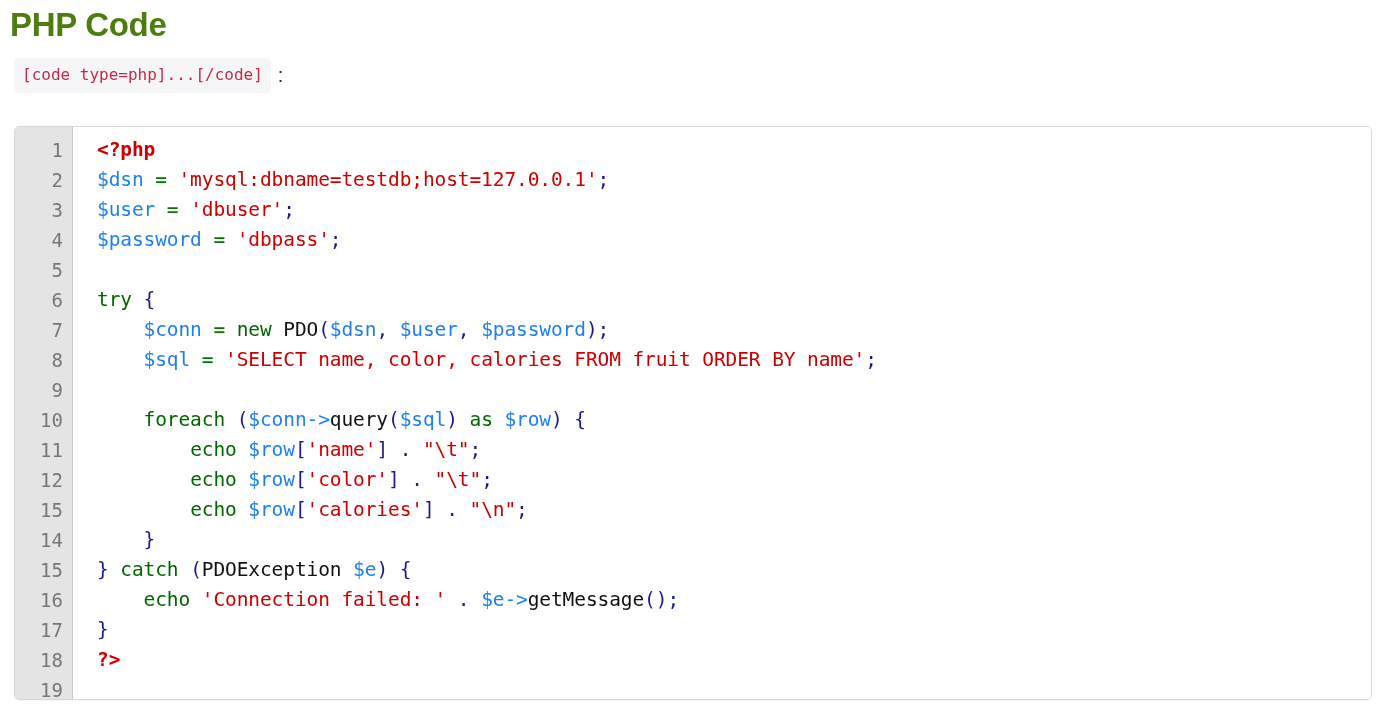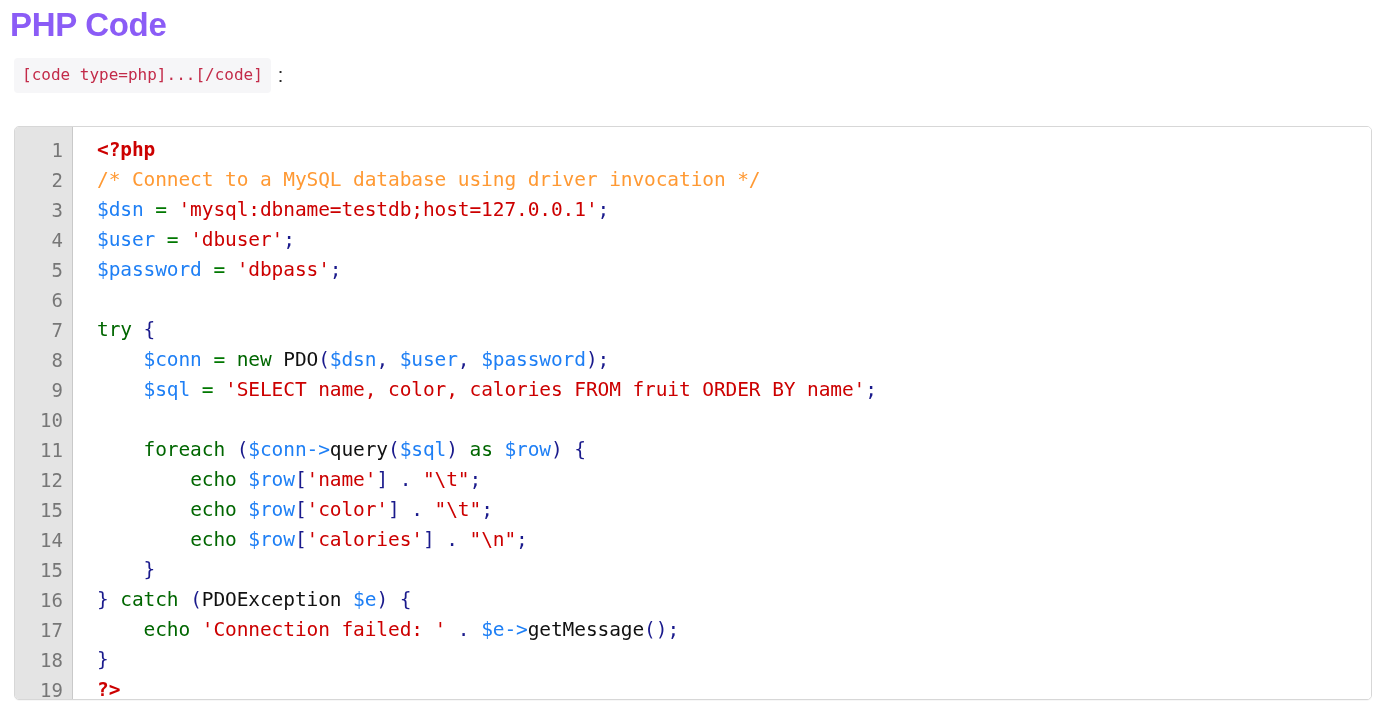--- a/index.html
+++ b/index.html
@@ -27,21 +27,21 @@
   .page-title {
     margin: 0;
     padding: 0;
     position: absolute;
     left: 10px;
     top: 4px;
     font-family: "Liberation Sans", sans-serif;
     font-size: 33px;
     line-height: 42px;
     font-weight: bold;
-    color: #8b5cf6;
+    color: #4d7c0f;
     letter-spacing: -0.3px;
   }
 
   
   .intro-line {
     position: absolute;
     left: 14px;
     top: 58px;
     height: 34px;
     display: flex;
@@ -165,21 +165,20 @@
         <span class="ln">15</span>
         <span class="ln">14</span>
         <span class="ln">15</span>
         <span class="ln">16</span>
         <span class="ln">17</span>
         <span class="ln">18</span>
         <span class="ln">19</span>
       </div>
     <div class="code-area">
         <span class="cl"><span class="t-tag">&lt;?php</span></span>
-        <span class="cl"><span class="t-comment">/* Connect to a MySQL database using driver invocation */</span></span>
         <span class="cl"><span class="t-var">$dsn</span><span class="t-plain"> </span><span class="t-op">=</span><span class="t-plain"> </span><span class="t-str">'mysql:dbname=testdb;host=127.0.0.1'</span><span class="t-punct">;</span></span>
         <span class="cl"><span class="t-var">$user</span><span class="t-plain"> </span><span class="t-op">=</span><span class="t-plain"> </span><span class="t-str">'dbuser'</span><span class="t-punct">;</span></span>
         <span class="cl"><span class="t-var">$password</span><span class="t-plain"> </span><span class="t-op">=</span><span class="t-plain"> </span><span class="t-str">'dbpass'</span><span class="t-punct">;</span></span>
         <span class="cl">&nbsp;</span>
         <span class="cl"><span class="t-kw">try</span><span class="t-plain"> </span><span class="t-punct">{</span></span>
         <span class="cl"><span class="t-plain">    </span><span class="t-var">$conn</span><span class="t-plain"> </span><span class="t-op">=</span><span class="t-plain"> </span><span class="t-kw">new</span><span class="t-plain"> </span><span class="t-plain">PDO</span><span class="t-punct">(</span><span class="t-var">$dsn</span><span class="t-punct">,</span><span class="t-plain"> </span><span class="t-var">$user</span><span class="t-punct">,</span><span class="t-plain"> </span><span class="t-var">$password</span><span class="t-punct">)</span><span class="t-punct">;</span></span>
         <span class="cl"><span class="t-plain">    </span><span class="t-var">$sql</span><span class="t-plain"> </span><span class="t-op">=</span><span class="t-plain"> </span><span class="t-str">'SELECT name, color, calories FROM fruit ORDER BY name'</span><span class="t-punct">;</span></span>
         <span class="cl">&nbsp;</span>
         <span class="cl"><span class="t-plain">    </span><span class="t-kw">foreach</span><span class="t-plain"> </span><span class="t-punct">(</span><span class="t-var">$conn</span><span class="t-arrow">-&gt;</span><span class="t-plain">query</span><span class="t-punct">(</span><span class="t-var">$sql</span><span class="t-punct">)</span><span class="t-plain"> </span><span class="t-kw">as</span><span class="t-plain"> </span><span class="t-var">$row</span><span class="t-punct">)</span><span class="t-plain"> </span><span class="t-punct">{</span></span>
         <span class="cl"><span class="t-plain">        </span><span class="t-kw">echo</span><span class="t-plain"> </span><span class="t-var">$row</span><span class="t-punct">[</span><span class="t-str">'name'</span><span class="t-punct">]</span><span class="t-plain"> </span><span class="t-punct">.</span><span class="t-plain"> </span><span class="t-str">"\t"</span><span class="t-punct">;</span></span>

